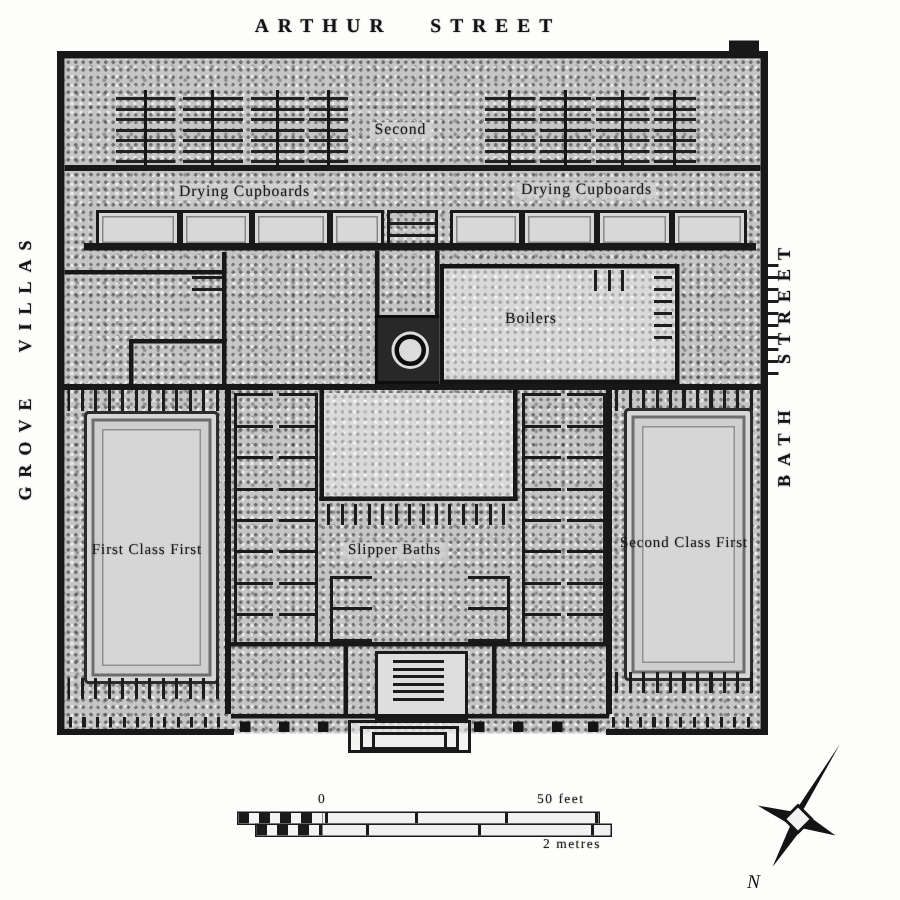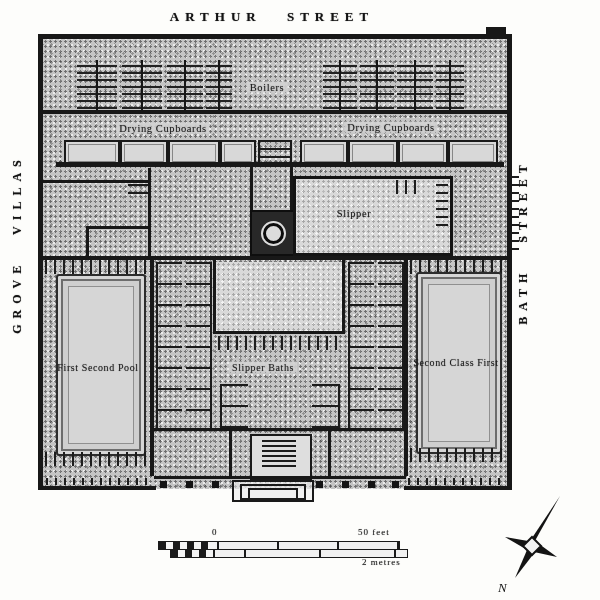--- a/index.html
+++ b/index.html
@@ -139,25 +139,25 @@
   <div class="colsq" style="left:186px;top:481px"></div>
   <div class="colsq" style="left:212px;top:481px"></div>
   <div class="colsq" style="left:316px;top:481px"></div>
   <div class="colsq" style="left:342px;top:481px"></div>
   <div class="colsq" style="left:368px;top:481px"></div>
   <div class="colsq" style="left:392px;top:481px"></div>
   <div class="porch" style="left:232px;top:480px;width:78px;height:18px"></div>
   <div class="porch" style="left:240px;top:484px;width:62px;height:12px"></div>
   <div class="porch" style="left:248px;top:488px;width:46px;height:8px"></div>
 
-  <div class="lbl pad" style="left:267px;top:87px;font-size:10.5px">Boilers</div>
+  <div class="lbl pad" style="left:267px;top:87px;font-size:10.5px">Second</div>
   <div class="lbl pad" style="left:163px;top:128px;font-size:10.5px">Drying Cupboards</div>
   <div class="lbl pad" style="left:391px;top:127px;font-size:10.5px">Drying Cupboards</div>
-  <div class="lbl" style="left:354px;top:213px;font-size:10.5px">Slipper</div>
-  <div class="lbl" style="left:98px;top:367px">First Second Pool</div>
+  <div class="lbl" style="left:354px;top:213px;font-size:10.5px">Boilers</div>
+  <div class="lbl" style="left:98px;top:367px">First Class First</div>
   <div class="lbl pad" style="left:263px;top:367px">Slipper Baths</div>
   <div class="lbl" style="left:456px;top:362px">Second Class First</div>
 
   <div class="sml" style="left:212px;top:527px">0</div>
   <div class="sml" style="left:358px;top:527px">50 feet</div>
   <div class="sbar divs60" style="left:158px;top:541px;width:240px;height:7px">
     <div class="check" style="left:0;width:56px"></div>
   </div>
   <div class="sbar divs75" style="left:170px;top:549px;width:236px;height:7px">
     <div class="check" style="left:0;width:44px"></div>

